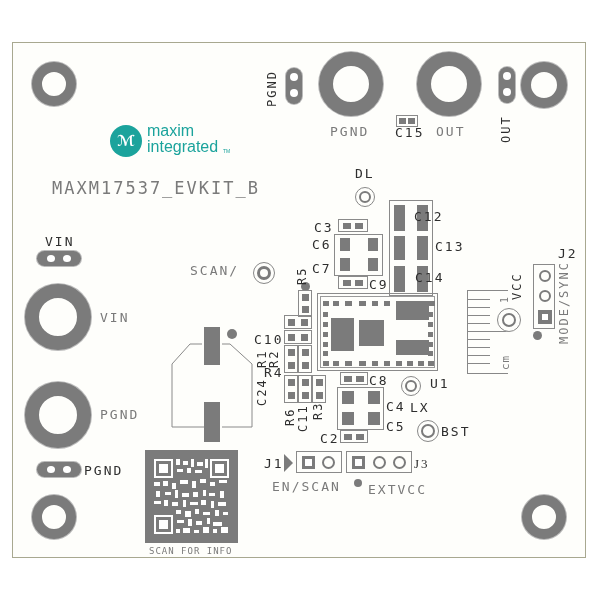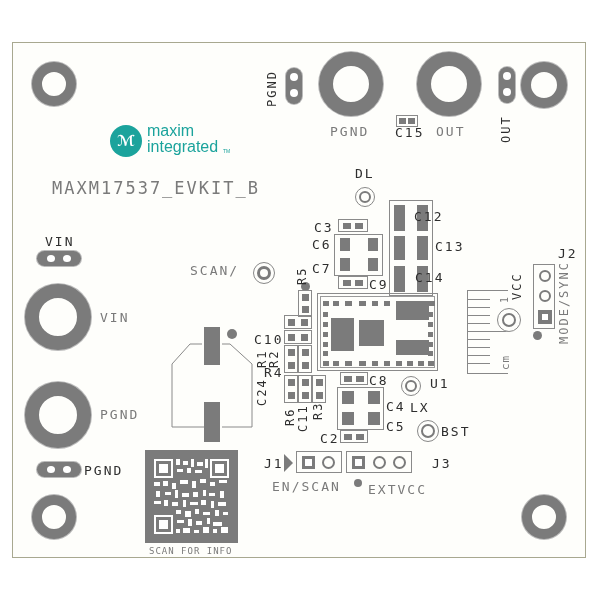--- a/index.html
+++ b/index.html
@@ -341,15 +341,15 @@
 </div>
 <div class="lbl gray" style="left:272px;top:480px;">EN/SCAN</div>
 
 <div class="outline" style="left:346px;top:451px;width:66px;height:22px;">
   <div class="abs" style="left:5px;top:4px;width:13px;height:13px;background:#7b7b7b;">
       <div class="abs" style="left:3px;top:3px;width:7px;height:7px;background:#fff;"></div>
     </div>
   <div class="ring" style="left:26px;top:4px;width:13px;height:13px;border:2px solid #7b7b7b;"></div>
   <div class="ring" style="left:46px;top:4px;width:13px;height:13px;border:2px solid #7b7b7b;"></div>
 </div>
-<div class="lbl" style="left:432px;top:457px;">J3</div>
+<div class="lbl" style="left:414px;top:457px;font-family:Liberation Serif, serif;">J3</div>
 <div class="abs" style="left:354px;top:479px;width:8px;height:8px;border-radius:50%;background:#7b7b7b;"></div>
 <div class="lbl gray" style="left:368px;top:483px;">EXTVCC</div>
 
 </body></html>

